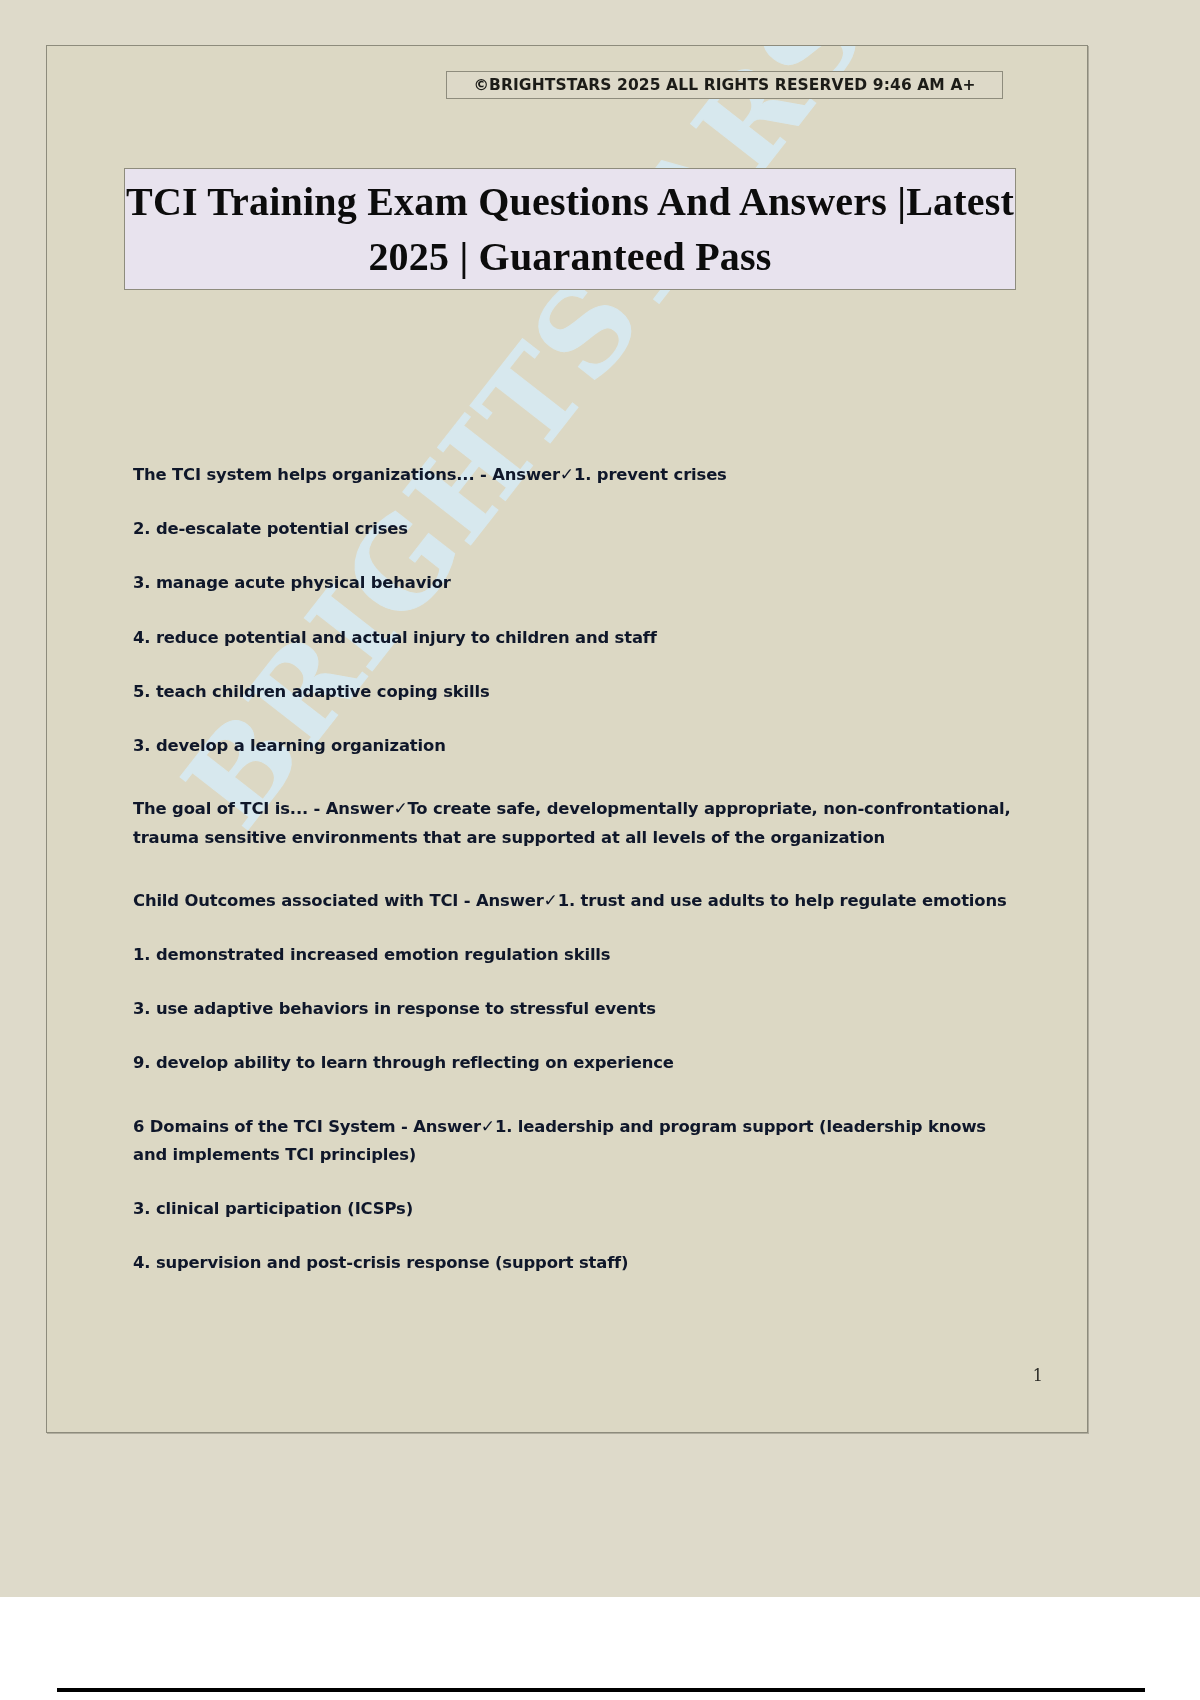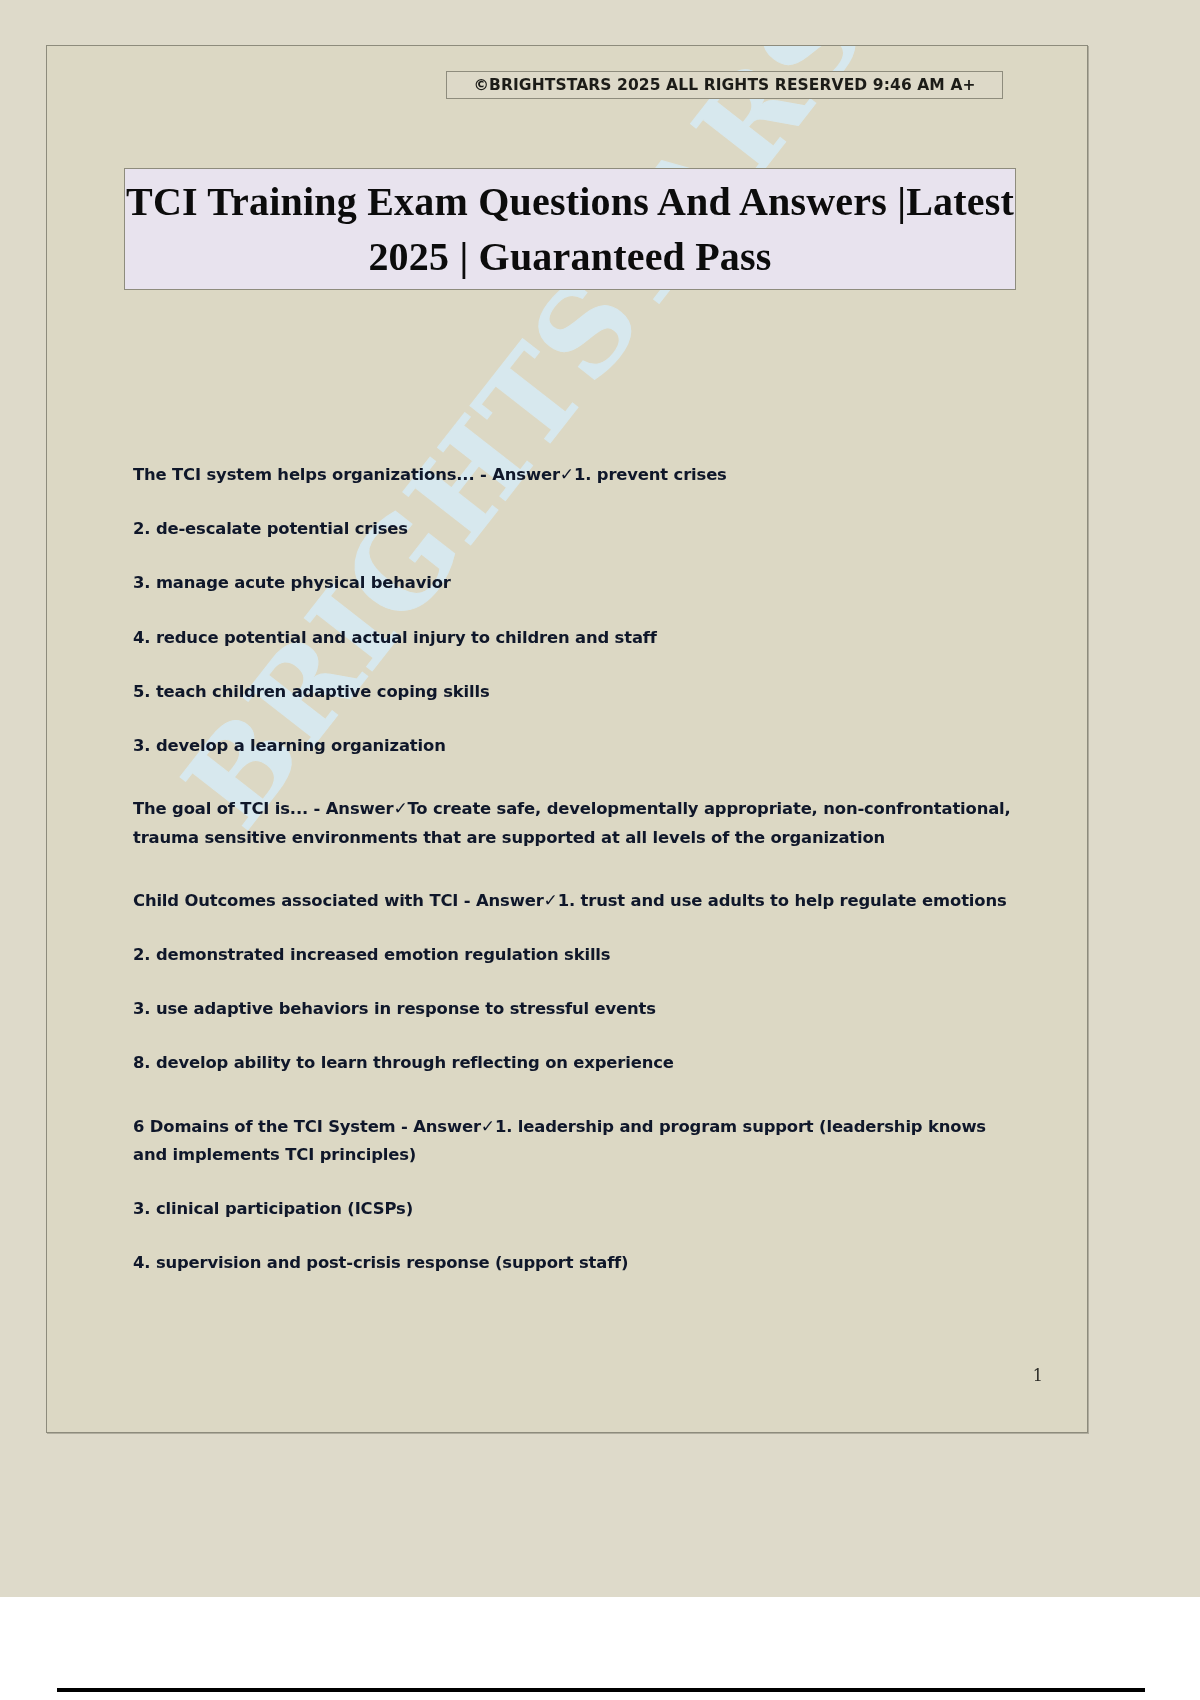--- a/index.html
+++ b/index.html
@@ -201,23 +201,23 @@
           <p class="line">3. manage acute physical behavior</p>
           <p class="line">4. reduce potential and actual injury to children and staff</p>
           <p class="line">5. teach children adaptive coping skills</p>
           <p class="line">3. develop a learning organization</p>
         </div>
         <div class="qa-block">
           <p class="line para">The goal of TCI is... - Answer<span class="check">✓</span>To create safe, developmentally appropriate, non-confrontational, trauma sensitive environments that are supported at all levels of the organization</p>
         </div>
         <div class="qa-block">
           <p class="line">Child Outcomes associated with TCI - Answer<span class="check">✓</span>1. trust and use adults to help regulate emotions</p>
-          <p class="line">2. demonstrated increased emotion regulation skills</p>
+          <p class="line">1. demonstrated increased emotion regulation skills</p>
           <p class="line">3. use adaptive behaviors in response to stressful events</p>
-          <p class="line">8. develop ability to learn through reflecting on experience</p>
+          <p class="line">9. develop ability to learn through reflecting on experience</p>
         </div>
         <div class="qa-block">
           <p class="line">6 Domains of the TCI System - Answer<span class="check">✓</span>1. leadership and program support (leadership knows and implements TCI principles)</p>
           <p class="line">3. clinical participation (ICSPs)</p>
           <p class="line">4. supervision and post-crisis response (support staff)</p>
         </div>
       </div>
 
     <div class="page-number">1</div>
 

